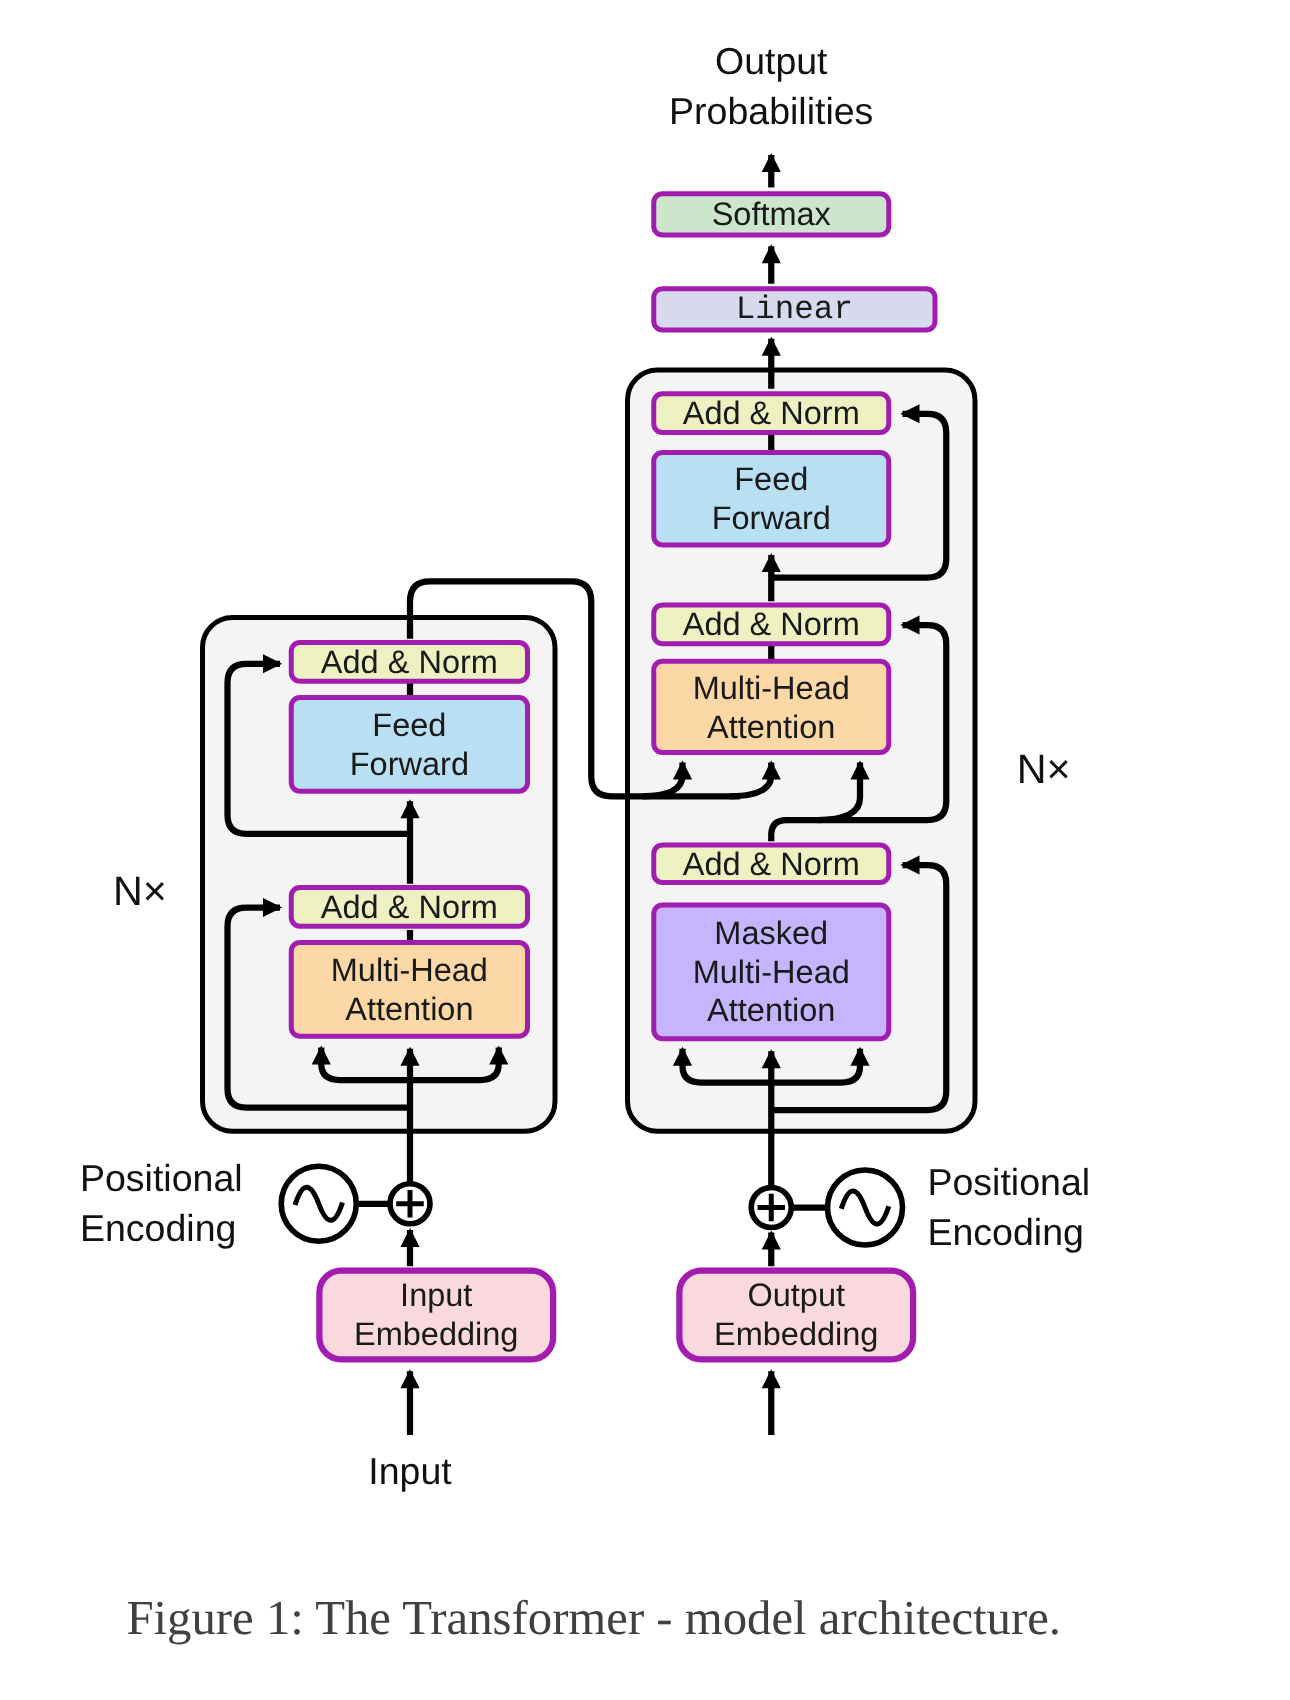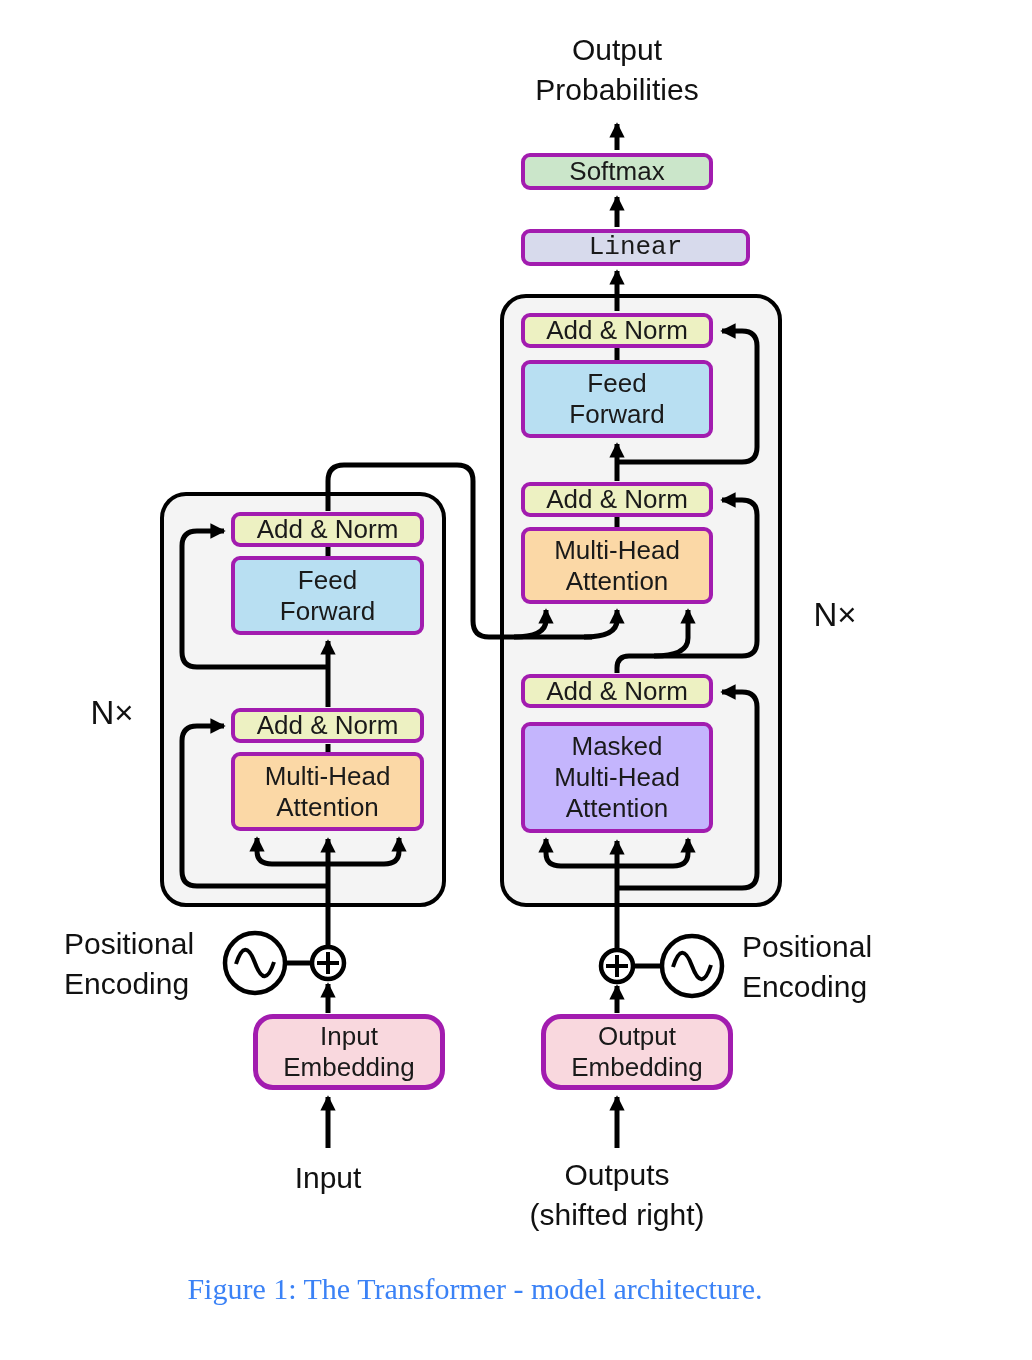--- a/index.html
+++ b/index.html
@@ -18,21 +18,21 @@
     font-size:26px;line-height:1.18;white-space:pre-line;color:#1a1a1a;
   }
   .box.thick{border-width:5px;border-radius:20px;margin-left:20px;}
   .lbl{
     position:absolute;z-index:3;font-size:30px;line-height:1.32;white-space:pre-line;color:#111;
   }
   .center{text-align:center;}
   .nx{font-size:33px;}
   .caption{
     position:absolute;z-index:3;left:0;top:1272px;width:950px;text-align:center;
-    font-family:"Liberation Serif",serif;font-size:30px;color:#3b82f6;
+    font-family:"Liberation Serif",serif;font-size:39px;color:#404040;
   }
   .wire{stroke:#000;stroke-width:5;fill:none;}
   .thinwire{stroke:#000;stroke-width:4;fill:none;}
   .sym{stroke:#000;stroke-width:4.5;fill:#fff;}
 </style>
 </head>
 <body>
 
 <div class="canvas">
 
@@ -126,18 +126,16 @@
 
   <div class="lbl center" style="left:442px;top:30px;width:350px;">Output
 Probabilities</div>
   <div class="lbl nx center" style="left:72px;top:691px;width:80px;">N×</div>
   <div class="lbl nx center" style="left:795px;top:593px;width:80px;">N×</div>
   <div class="lbl" style="left:64px;top:924px;">Positional
 Encoding</div>
   <div class="lbl" style="left:742px;top:927px;">Positional
 Encoding</div>
   <div class="lbl center" style="left:228px;top:1158px;width:200px;">Input</div>
-  <div class="lbl center" style="left:467px;top:1155px;width:300px;">Outputs
-(shifted right)</div>
 
   <div class="caption">Figure 1: The Transformer - model architecture.</div>
 
 </div>
 
 </body></html>

